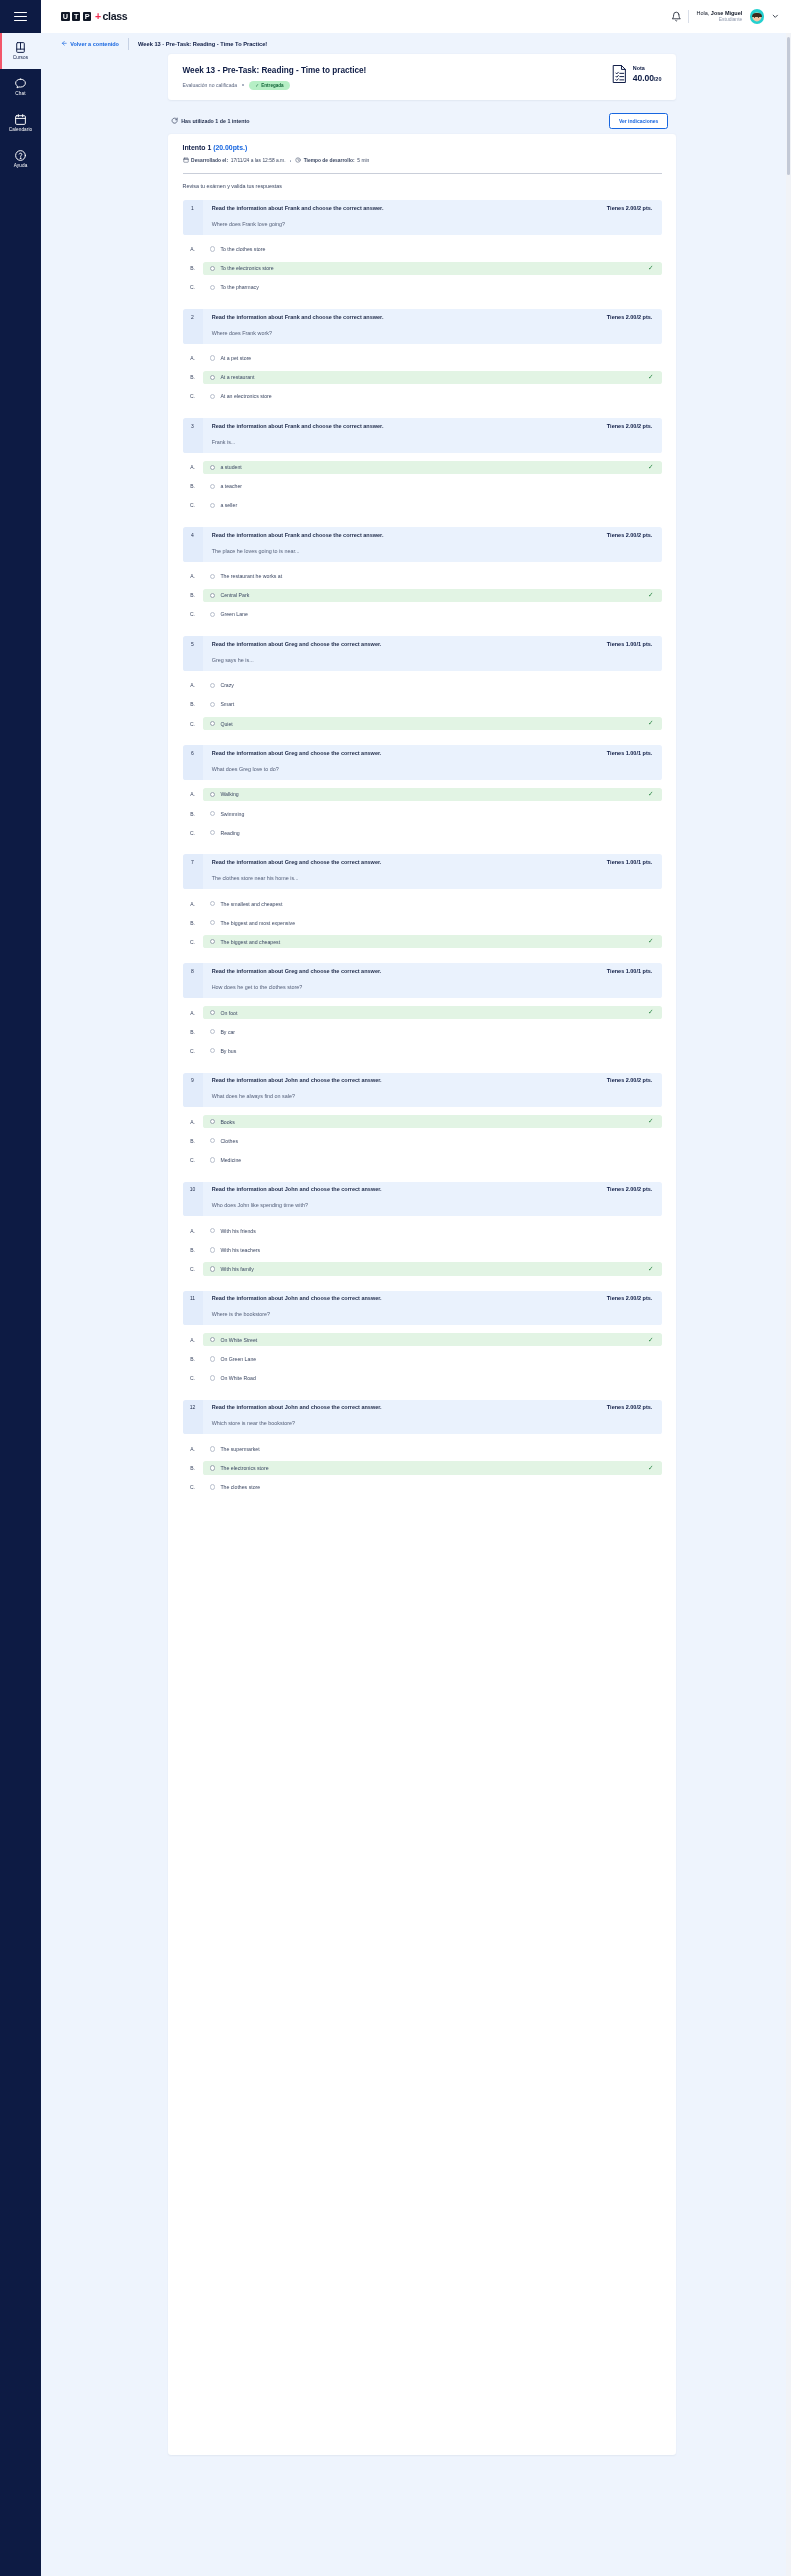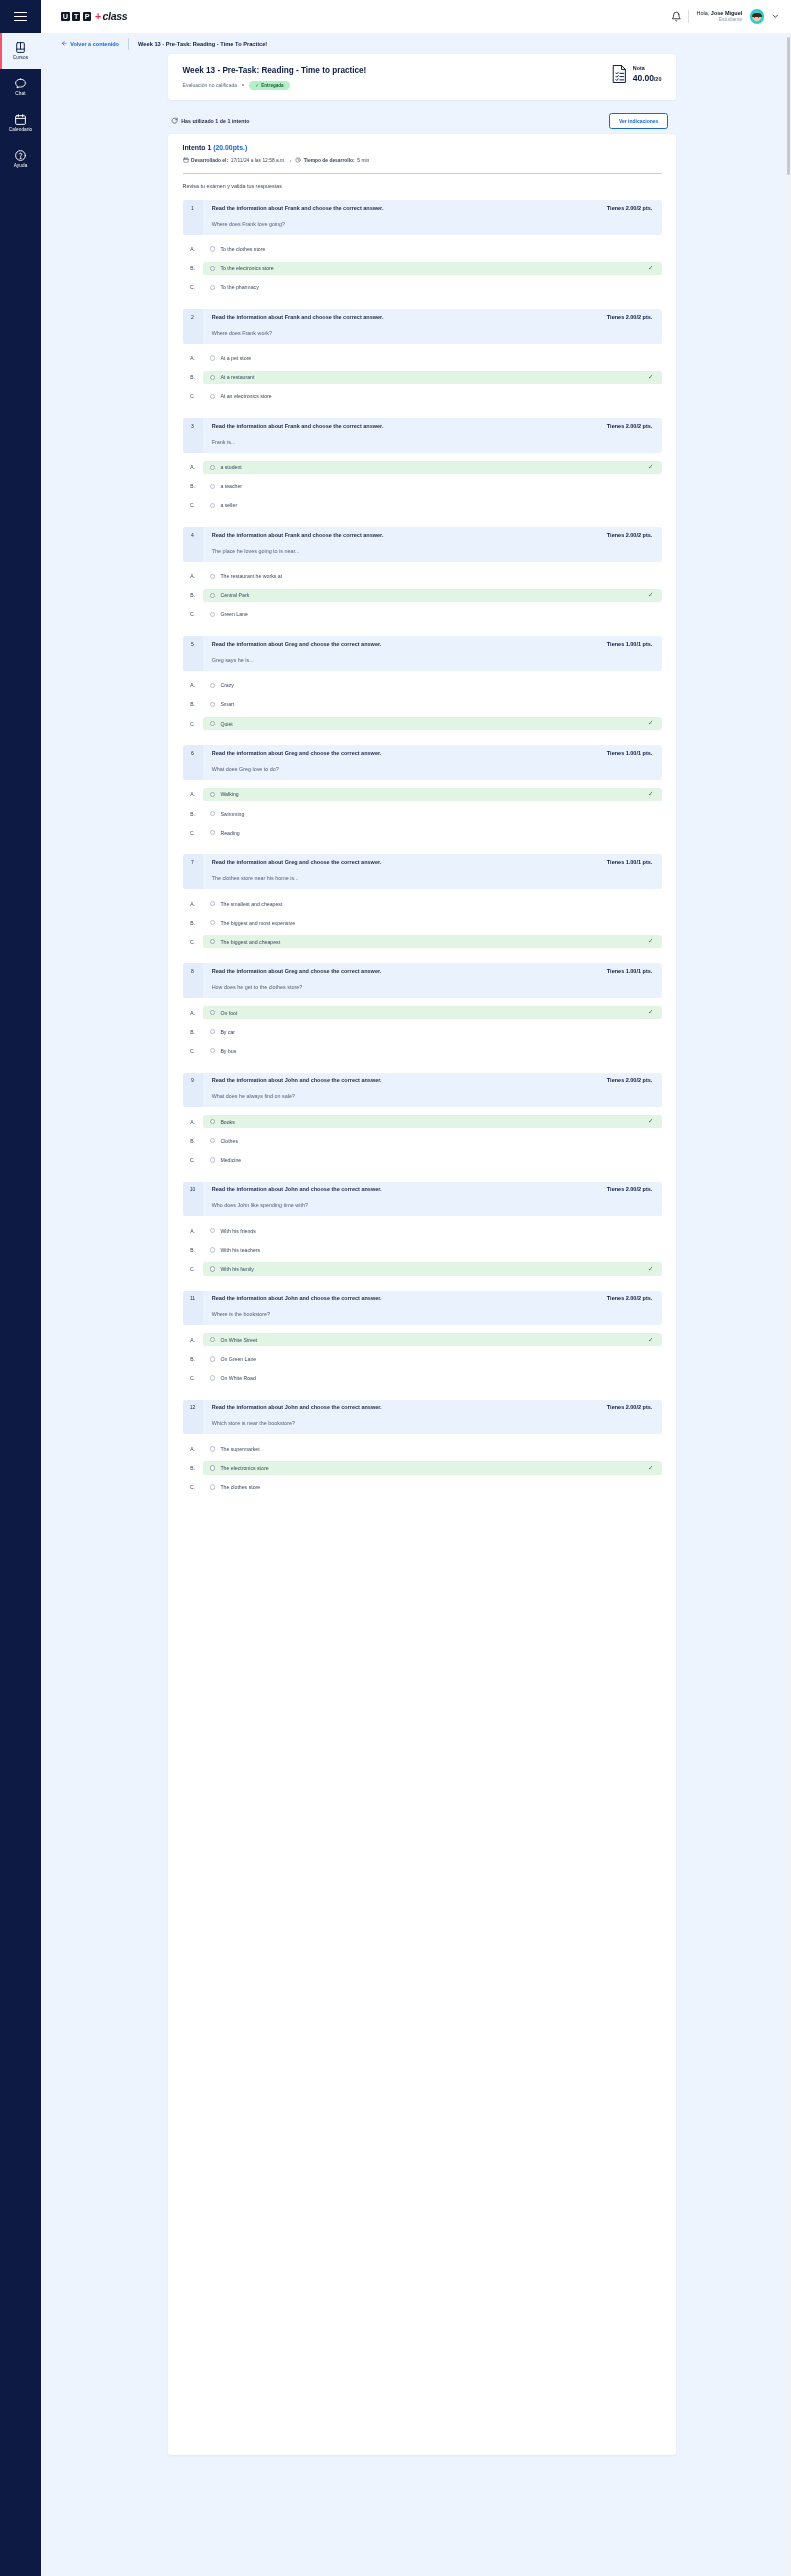--- a/index.html
+++ b/index.html
@@ -52,21 +52,21 @@
     padding: 0 12px 0 20px;
     z-index: 20;
   }
   #brand { display: flex; align-items: center; gap: 1.3px; }
   .logo-box {
     background: #111827; color: #fff; font-weight: 700; font-size: 7.3px;
     width: 8.6px; height: 8.6px; display: inline-flex; align-items: center; justify-content: center;
     border-radius: 1px; margin-right: 1px; line-height: 1;
   }
   .logo-plus { color: #ef2b4e; font-weight: 800; font-size: 10.6px; margin-left: 1.3px; line-height: 1; }
-  .logo-class { color: #111827; font-weight: 800; font-size: 10.6px; letter-spacing: -0.3px; line-height: 1; font-style: italic; }
+  .logo-class { color: #111827; font-weight: 800; font-size: 10.6px; letter-spacing: -0.3px; line-height: 1; }
 
   #topright { display: flex; align-items: center; gap: 7.3px; }
   .bell { width: 10.6px; height: 11.2px; cursor: pointer; }
   .vline { width: 0.7px; height: 13px; background: #d9dee8; }
   .greet { text-align: right; line-height: 1.18; }
   .greet .g1 { font-size: 5.5px; color: #111827; }
   .greet .g1 b { font-weight: 700; }
   .greet .g2 { font-size: 5px; color: #9099ad; }
   .avatar {
     width: 14.5px; height: 14.5px; border-radius: 50%;

